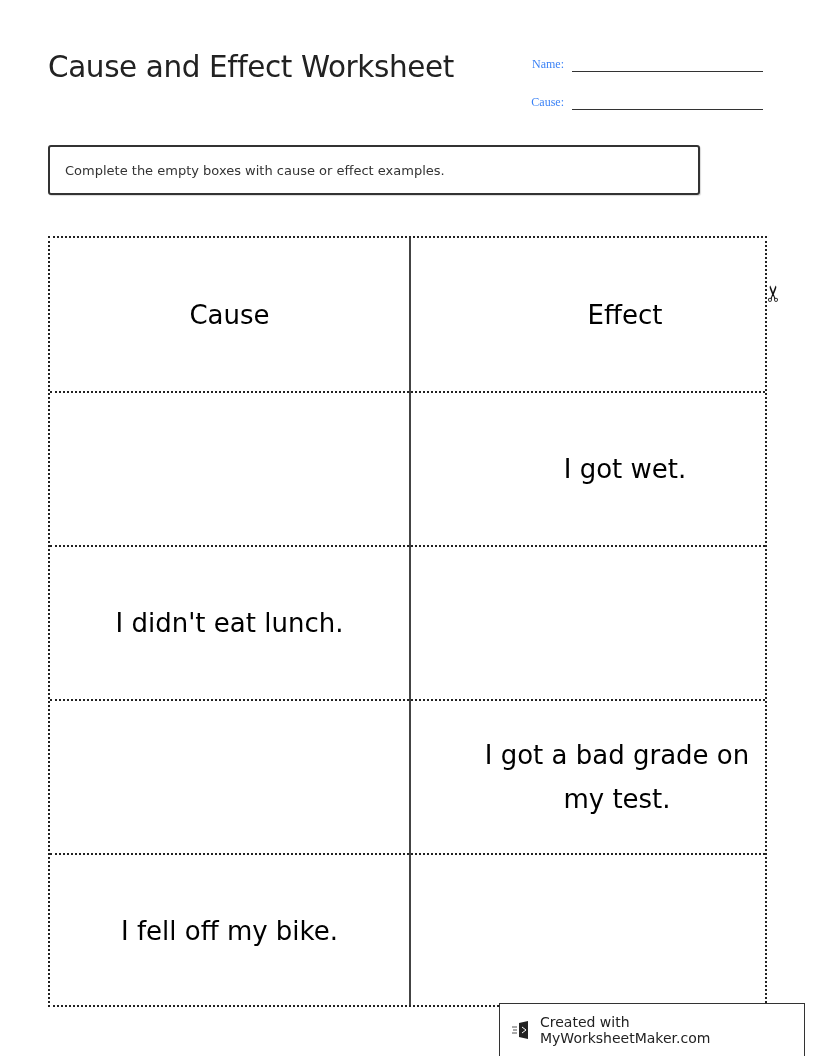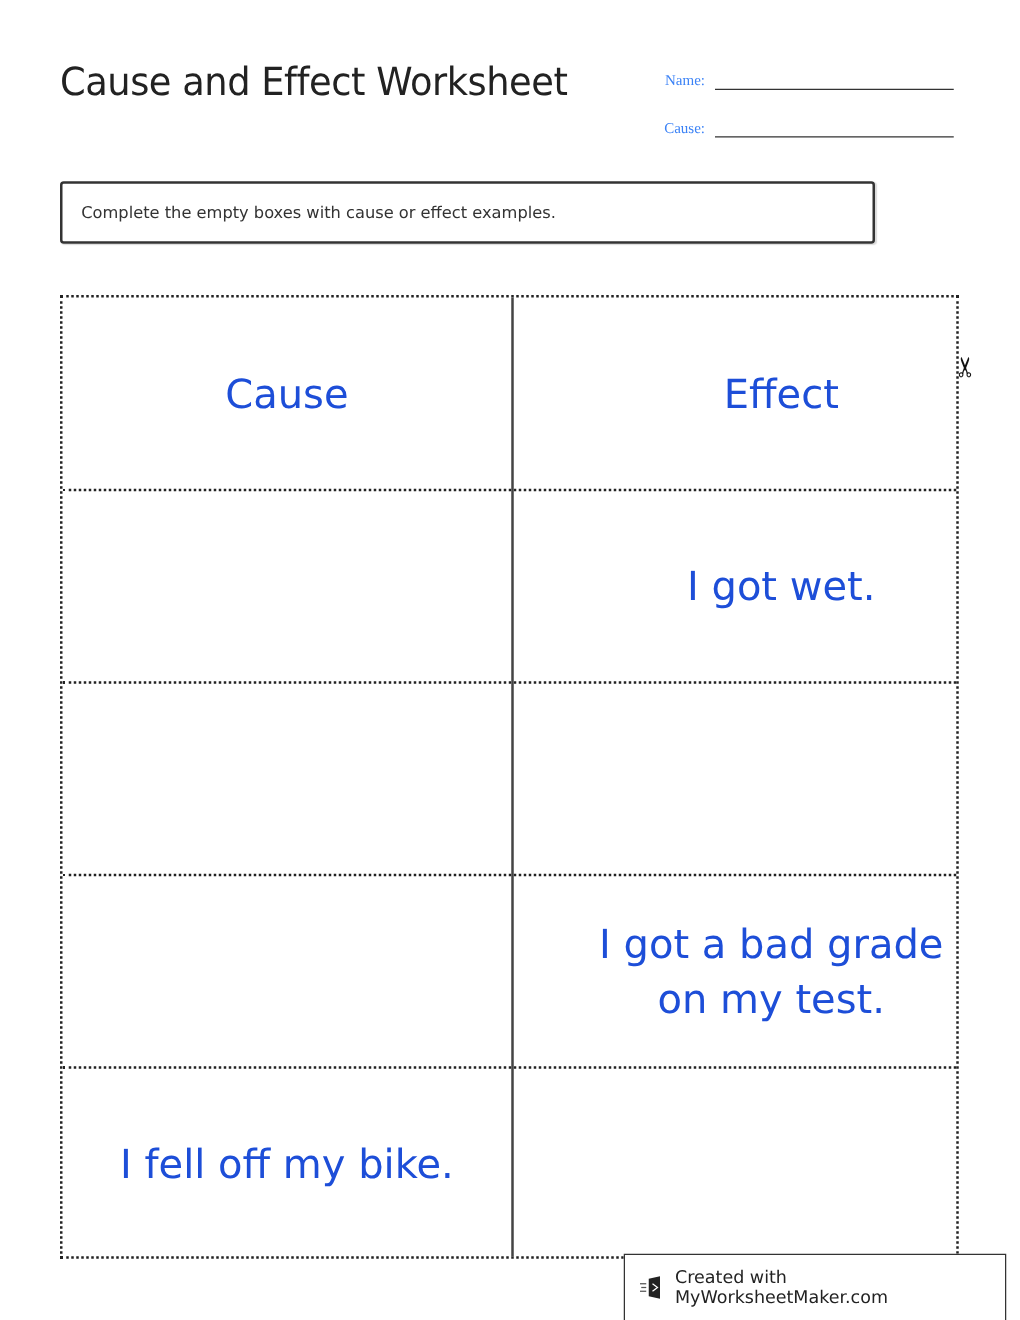--- a/index.html
+++ b/index.html
@@ -31,21 +31,21 @@
       position: absolute; left: 48px; top: 236px; width: 719px; height: 771px;
       border: 2px dotted #222; box-sizing: border-box;
     }
     .row {
       position: absolute; left: 0; width: 100%; height: 154px;
       border-top: 2px dotted #222; box-sizing: border-box;
     }
     .row.first { border-top: none; }
     .cell {
       position: absolute; top: 0; height: 100%; display: flex;
-      align-items: center; justify-content: center; font-size: 32px; color: #1d4ed8;
+      align-items: center; justify-content: center; font-size: 26px; color: #000000;
       box-sizing: border-box;
     }
     .cell.left { left: 0; width: 359px; }
     .cell.right { left: 361px; width: 356px; margin-left: 36px; }
     .cell.wrap { justify-content: flex-start; padding-left: 24px; padding-right: 40px; line-height: 44px; text-align: center; }
     .divider {
       position: absolute; left: 359px; top: 0; width: 2px; height: 100%; background: #444;
     }
     .scissors {
       position: absolute; left: 764px; top: 281px; font-size: 22px; color: #111;
@@ -79,20 +79,21 @@
 
 <div class="table">
   <div class="row first" style="top:0;">
     <div class="cell left">Cause</div>
     <div class="cell right">Effect</div>
   </div>
   <div class="row" style="top:153px;">
     <div class="cell right">I got wet.</div>
   </div>
   <div class="row" style="top:307px;">
+    <div class="cell left">I didn't eat lunch.</div>
     <div class="cell right"></div>
   </div>
   <div class="row" style="top:461px;">
     <div class="cell left"></div>
     <div class="cell right wrap">I got a bad grade on my test.</div>
   </div>
   <div class="row" style="top:615px;">
     <div class="cell left">I fell off my bike.</div>
     <div class="cell right"></div>
   </div>

